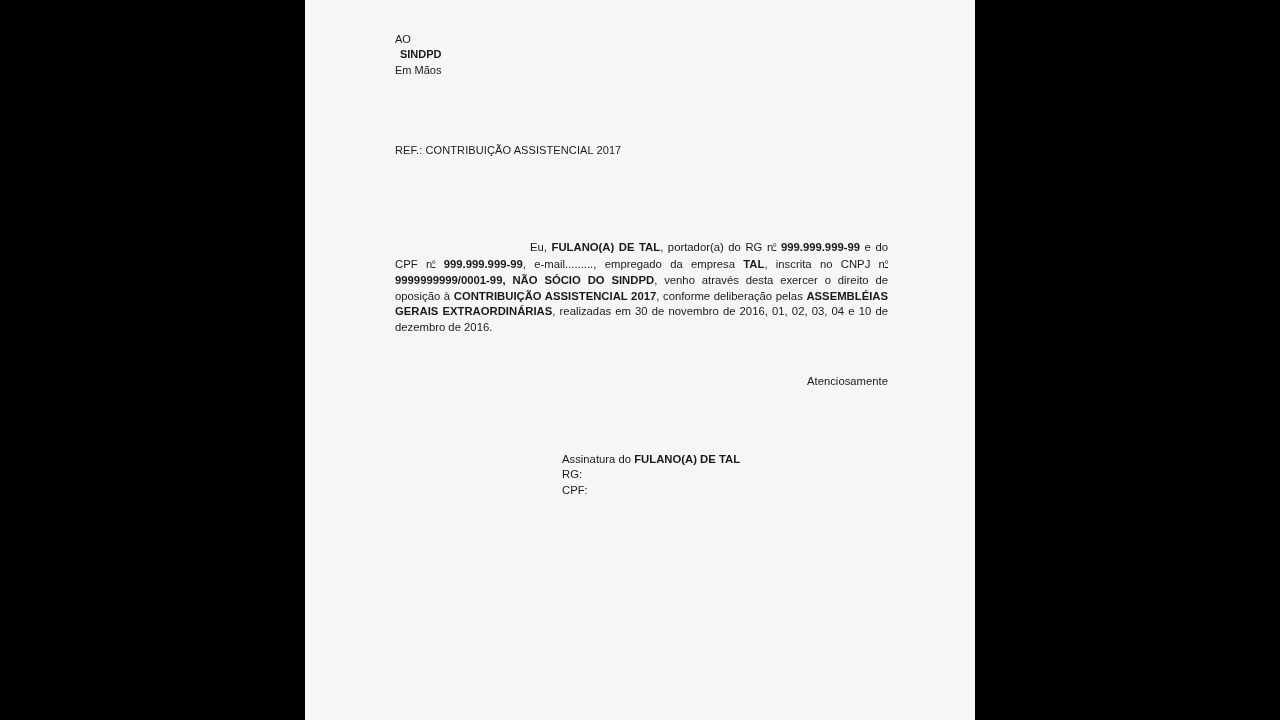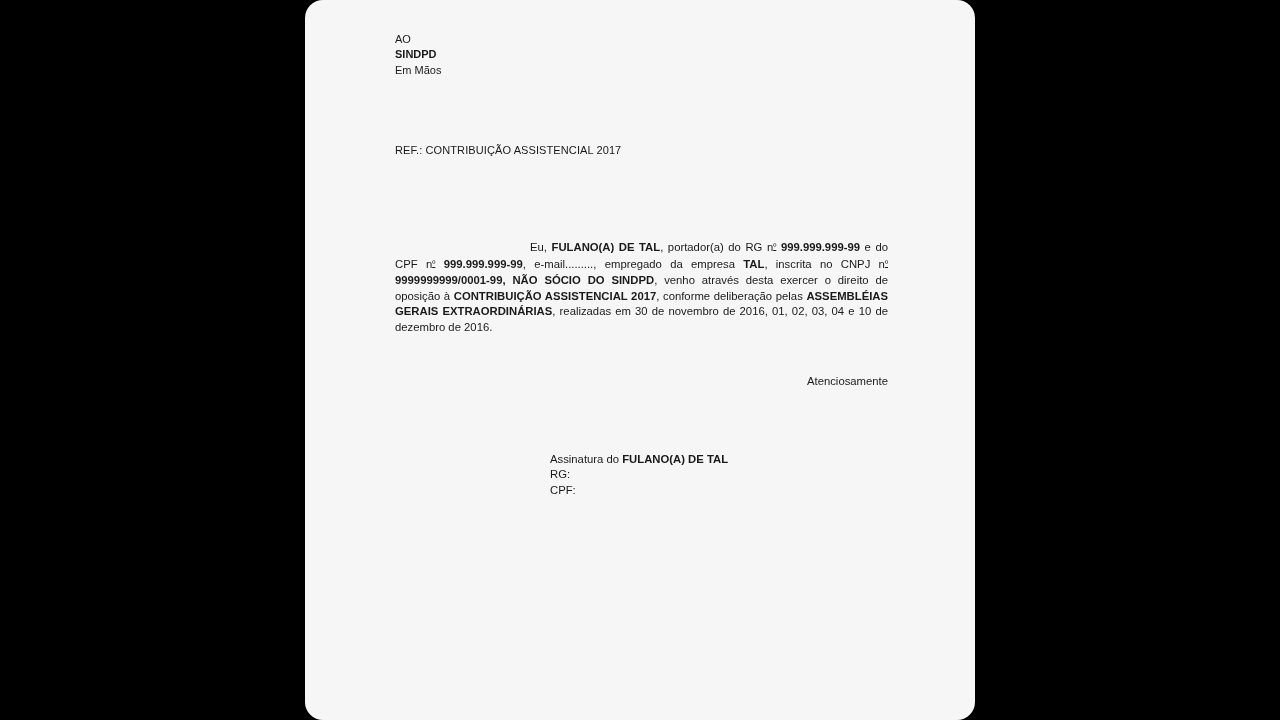--- a/index.html
+++ b/index.html
@@ -19,40 +19,39 @@
     height: 720px;
     background: #000000;
   }
   .page {
     position: absolute;
     left: 305px;
     top: 0;
     width: 670px;
     height: 720px;
     background: #f6f6f6;
-    border-radius: 18px;
   }
   .doc-body {
     position: absolute;
     left: 90px;
     top: 0;
     width: 493px;
     color: #1a1a1a;
   }
   .addressee {
     position: absolute;
     top: 32px;
     left: 0;
     font-size: 11px;
     line-height: 15.4px;
   }
   .addressee div {
     white-space: pre;
   }
-  .b { font-weight: bold; }
+  .b { font-weight: bold; text-align: right; }
   .ref {
     position: absolute;
     top: 144px;
     left: 0;
     font-size: 11px;
     font-weight: normal;
     letter-spacing: 0.1px;
     white-space: pre;
   }
   .paragraph {
@@ -75,21 +74,21 @@
     text-align: right;
     font-size: 11.3px;
   }
   .signature {
     position: absolute;
     top: 452px;
     left: 155px;
     font-size: 11.3px;
     line-height: 15.4px;
   }
-  .signature div { white-space: pre; }
+  .signature div { white-space: pre; margin-left: 12px; }
   .ord {
     font-size: 8.6px;
     vertical-align: 0.28em;
     text-decoration: underline;
   }
 </style>
 </head>
 <body>
 
 <div class="viewer">

